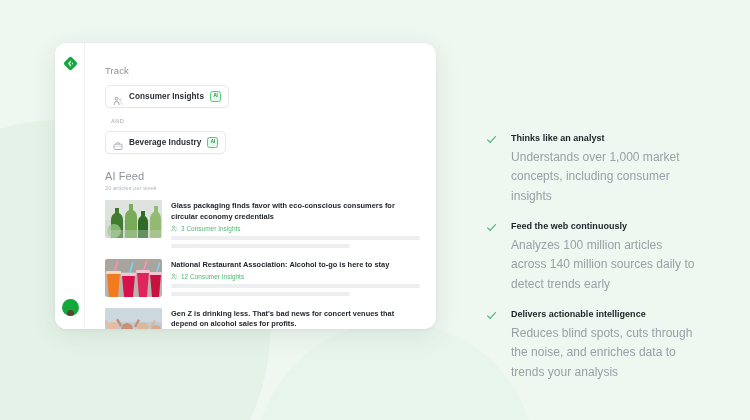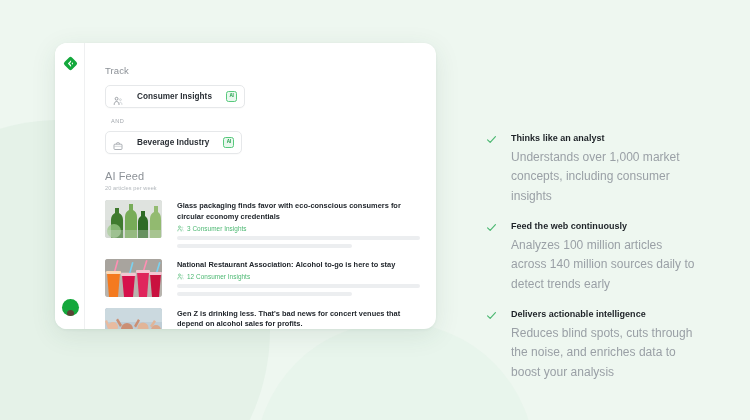--- a/index.html
+++ b/index.html
@@ -101,21 +101,21 @@
   .section-label {
     font-size: 9.5px;
     color: #8c9197;
     letter-spacing: .1px;
     margin-bottom: 9px;
   }
 
   .chip {
     display: inline-flex;
     align-items: center;
-    gap: 14px;
+    gap: 6px;
     border: 1px solid #e6e8ea;
     border-radius: 5px;
     padding: 5px 7px;
     background: #fff;
     box-shadow: 0 1px 1px rgba(0,0,0,.02);
   }
   .chip-icon { width: 10px; height: 10px; display: block; flex: 0 0 10px; }
   .chip-label {
     font-size: 8.2px;
     font-weight: bold;
@@ -156,21 +156,21 @@
     font-size: 5.6px;
     color: #b2b7bc;
     margin-top: 3px;
     letter-spacing: .1px;
   }
 
   .feed-list { margin-top: 9px; }
 
   .feed-item {
     display: flex;
-    gap: 15px;
+    gap: 9px;
     margin-bottom: 11px;
   }
   .thumb {
     width: 57px;
     height: 38px;
     flex: 0 0 57px;
     border-radius: 3px;
     overflow: hidden;
     background: #cfd3d6;
   }
@@ -439,17 +439,17 @@
   </div>
 
   <div class="feature">
     <span class="check">
       <svg viewBox="0 0 14 14">
         <path d="M2 7.4 L5.3 10.6 L12 3.4" fill="none" stroke="#4cb872" stroke-width="1.5" stroke-linecap="round" stroke-linejoin="round"></path>
       </svg>
     </span>
     <div>
       <div class="feature-title">Delivers actionable intelligence</div>
-      <div class="feature-desc">Reduces blind spots, cuts through the noise, and enriches data to boost your analysis</div>
+      <div class="feature-desc">Reduces blind spots, cuts through the noise, and enriches data to trends your analysis</div>
     </div>
   </div>
 
 </div>
 
 </body></html>

